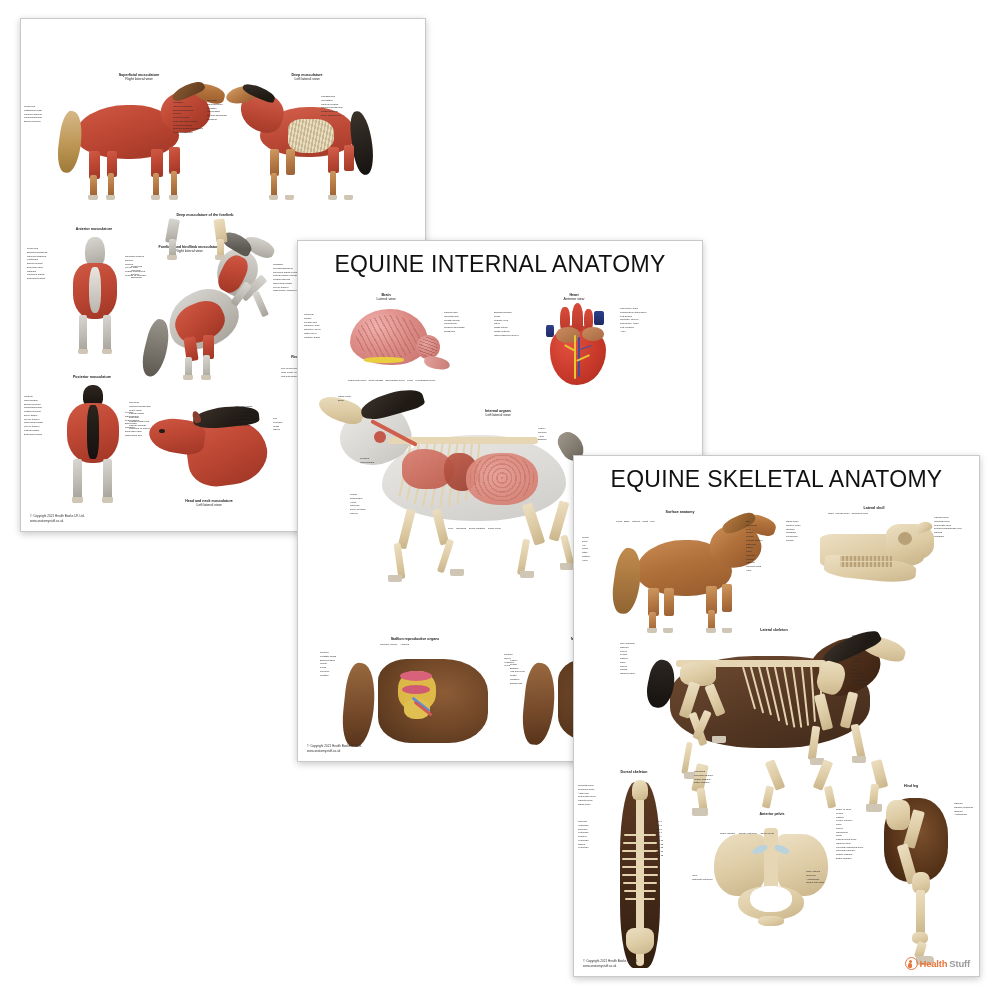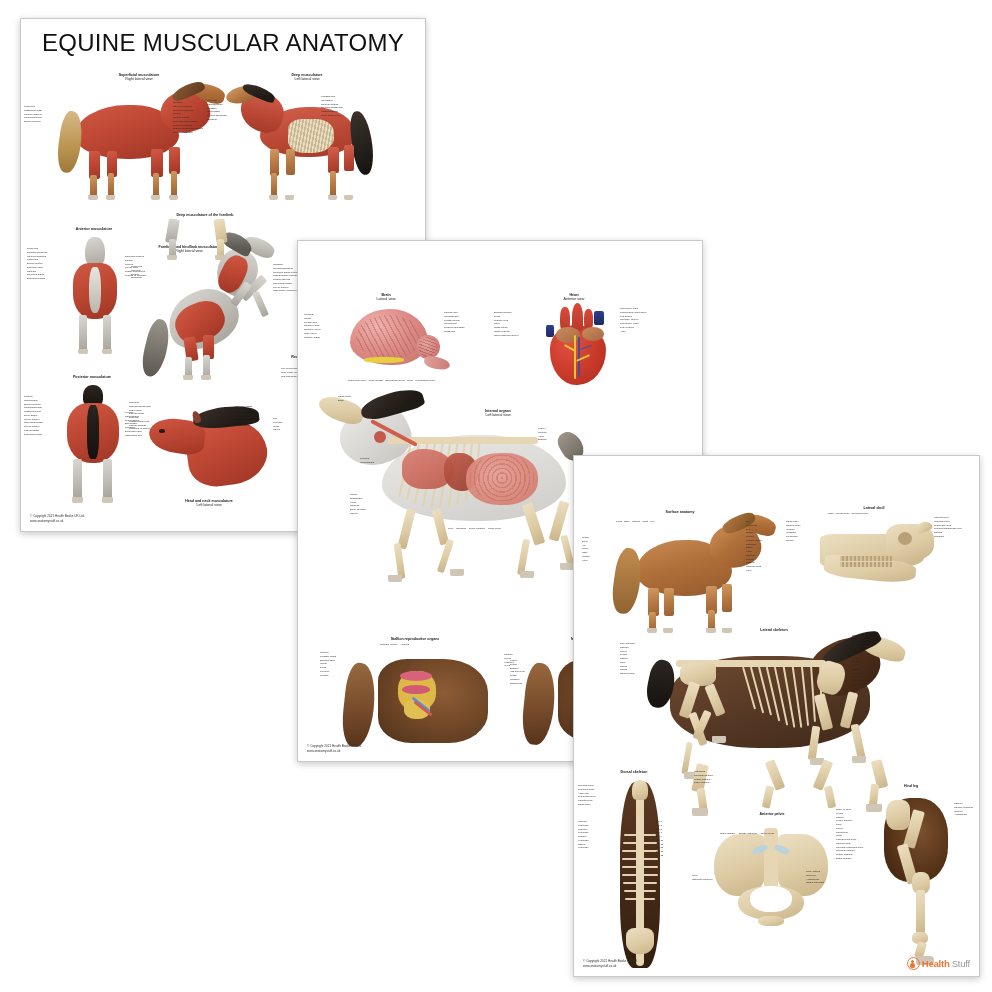--- a/index.html
+++ b/index.html
@@ -79,29 +79,28 @@
   
   .rib{position:absolute;background:#e3d2ae;border-radius:1px;}
   .vert{position:absolute;background:#e6d6b4;border-radius:1px;}
 
   .footer{position:absolute;left:9px;bottom:8px;font-size:3.1px;line-height:1.45;color:#333;}
   .logo{position:absolute;right:9px;bottom:6px;display:flex;align-items:center;gap:2px;}
   .logo-mark{width:11px;height:11px;border-radius:50%;border:1.1px solid #e8763a;position:relative;}
   .logo-mark::before{content:"";position:absolute;left:3.2px;top:1.6px;width:3px;height:3px;border-radius:50%;background:#e8763a;}
   .logo-mark::after{content:"";position:absolute;left:2.4px;top:5.2px;width:4.4px;height:4.4px;border-radius:50% 50% 40% 40%;background:#e8763a;}
   .logo-a{font-size:9.5px;font-weight:bold;color:#e8763a;letter-spacing:-.2px;}
-  .logo-s{font-size:9.5px;font-weight:normal;color:#9a9a9a;letter-spacing:-.2px;}
+  .logo-s{font-size:9.5px;font-weight:bold;color:#9a9a9a;letter-spacing:-.2px;}
 </style>
 </head>
 <body>
 
 <div id="stage">
 
   <div class="poster" id="poster-muscular">
-    <div class="poster-title">EQUINE MUSCULAR ANATOMY</div>
     <div class="canvas">
 
       <div class="fig-cap" style="left:78px;top:8px;width:80px;">
         <span>Superficial musculature</span><br><span class="sub">Right lateral view</span>
       </div>
       <div class="fig" style="left:30px;top:18px;width:170px;height:115px;">
         <div class="body musc" style="left:24px;top:22px;width:104px;height:54px;"></div>
         <div class="neck musc" style="left:110px;top:8px;width:48px;height:42px;transform:rotate(-22deg);"></div>
         <div class="head coat" style="left:142px;top:2px;width:32px;height:17px;transform:rotate(16deg);"></div>
         <div class="mane maneblk" style="left:120px;top:2px;width:34px;height:12px;transform:rotate(-25deg);background:linear-gradient(150deg,#8a5a31,#5e3a1e);"></div>
@@ -352,20 +351,21 @@
       </div>
 
       <div class="footer">
         <div>© Copyright 2021 Health Books UK Ltd.</div>
         <div>www.anatomystuff.co.uk</div>
       </div>
     </div>
   </div>
 
   <div class="poster" id="poster-internal">
+    <div class="poster-title">EQUINE INTERNAL ANATOMY</div>
     <div class="canvas">
 
       <div class="fig-cap" style="left:58px;top:6px;width:60px;">
         <span>Brain</span><br><span class="sub">Lateral view</span>
       </div>
       <div class="fig" style="left:42px;top:18px;width:110px;height:76px;">
         <div class="brain" style="left:10px;top:4px;width:78px;height:56px;"></div>
         <div style="position:absolute;left:16px;top:10px;width:66px;height:44px;border-radius:50%;
           background:repeating-linear-gradient(62deg,rgba(170,90,85,.42) 0 1.4px,rgba(255,255,255,0) 1.4px 5px);"></div>
         <div class="cerebellum" style="left:76px;top:30px;width:24px;height:24px;"></div>
@@ -556,20 +556,21 @@
       </div>
 
       <div class="footer">
         <div>© Copyright 2021 Health Books UK Ltd.</div>
         <div>www.anatomystuff.co.uk</div>
       </div>
     </div>
   </div>
 
   <div class="poster" id="poster-skeletal">
+    <div class="poster-title">EQUINE SKELETAL ANATOMY</div>
     <div class="canvas">
 
       <div class="fig-cap" style="left:76px;top:8px;width:60px;">
         <span>Surface anatomy</span>
       </div>
       <div class="fig" style="left:36px;top:12px;width:164px;height:120px;">
         <div class="body coat" style="left:26px;top:26px;width:96px;height:56px;"></div>
         <div class="neck coat" style="left:100px;top:10px;width:50px;height:44px;transform:rotate(-24deg);"></div>
         <div class="head coat" style="left:134px;top:2px;width:32px;height:18px;transform:rotate(18deg);"></div>
         <div class="mane" style="left:112px;top:2px;width:34px;height:14px;background:linear-gradient(150deg,#b5793f,#7c4f24);border-radius:40%;transform:rotate(-24deg);"></div>

